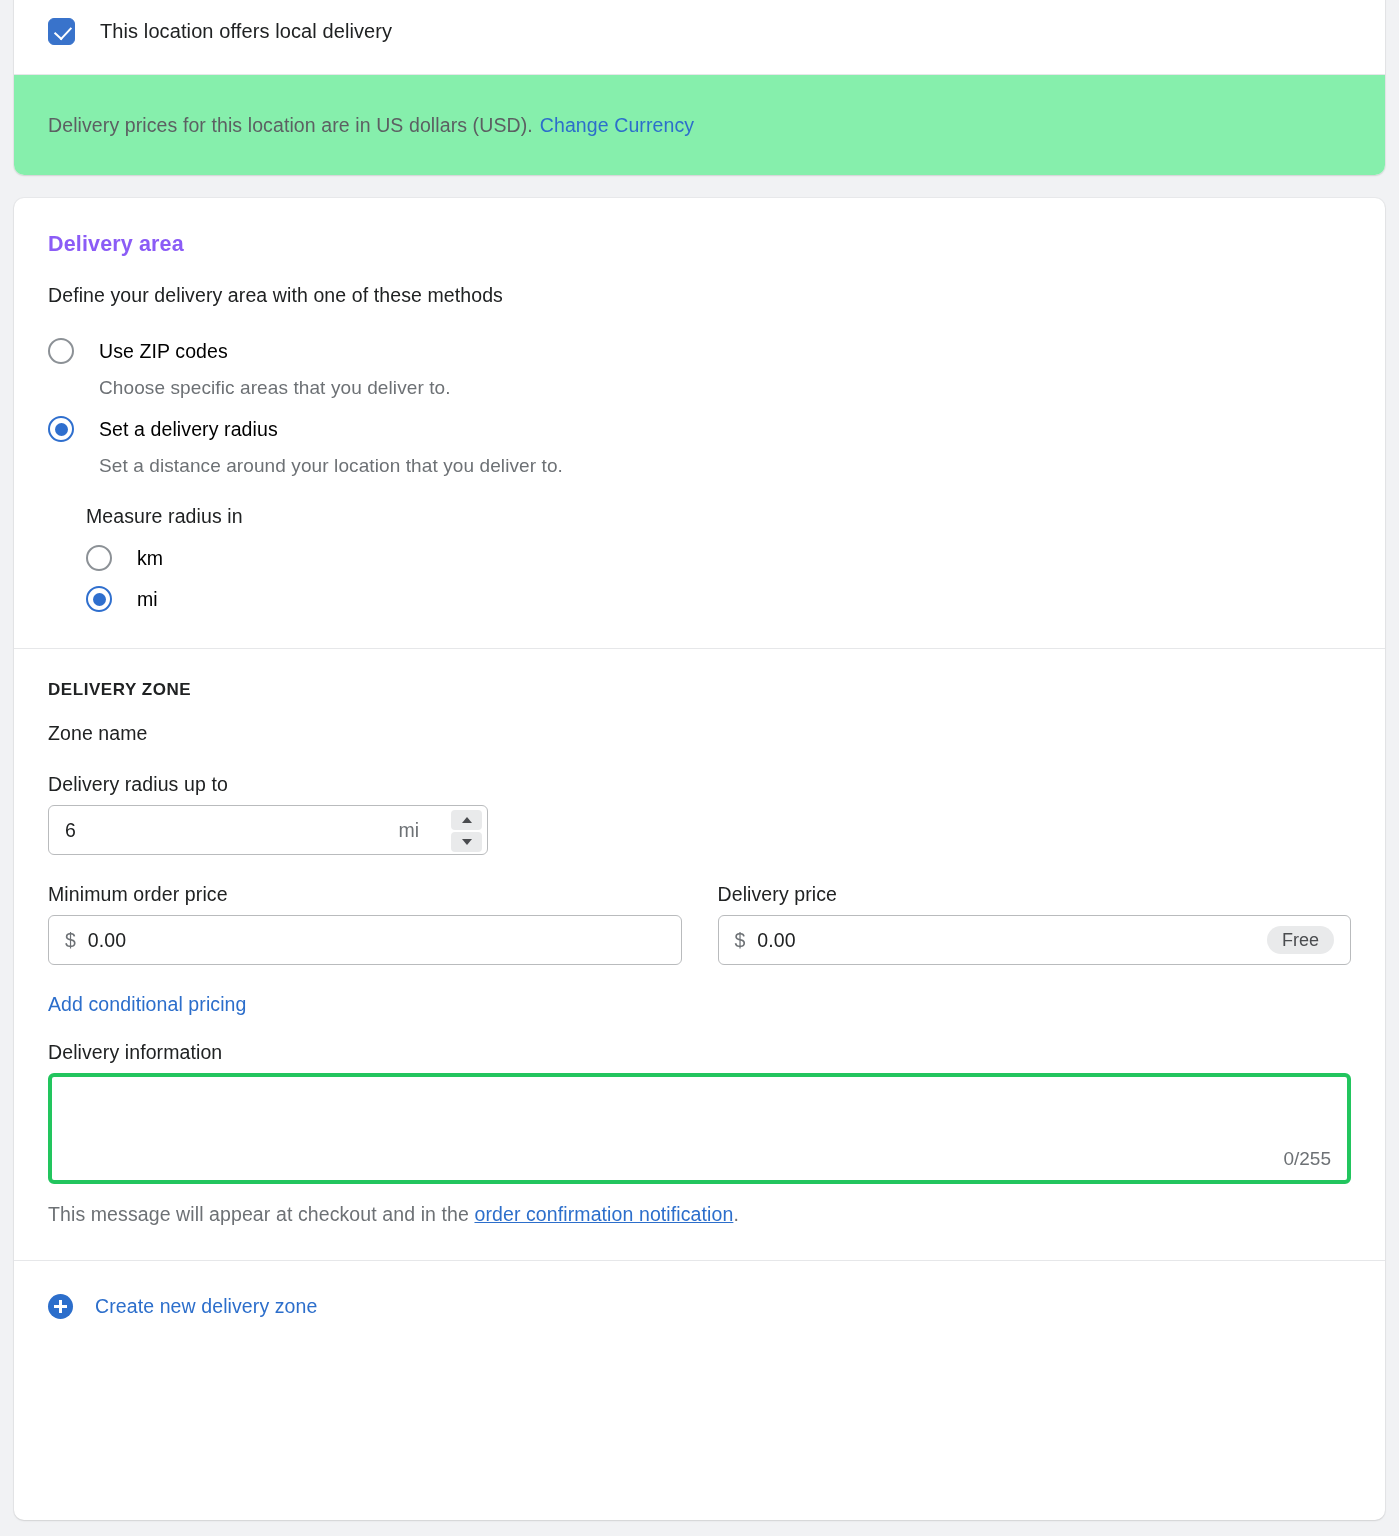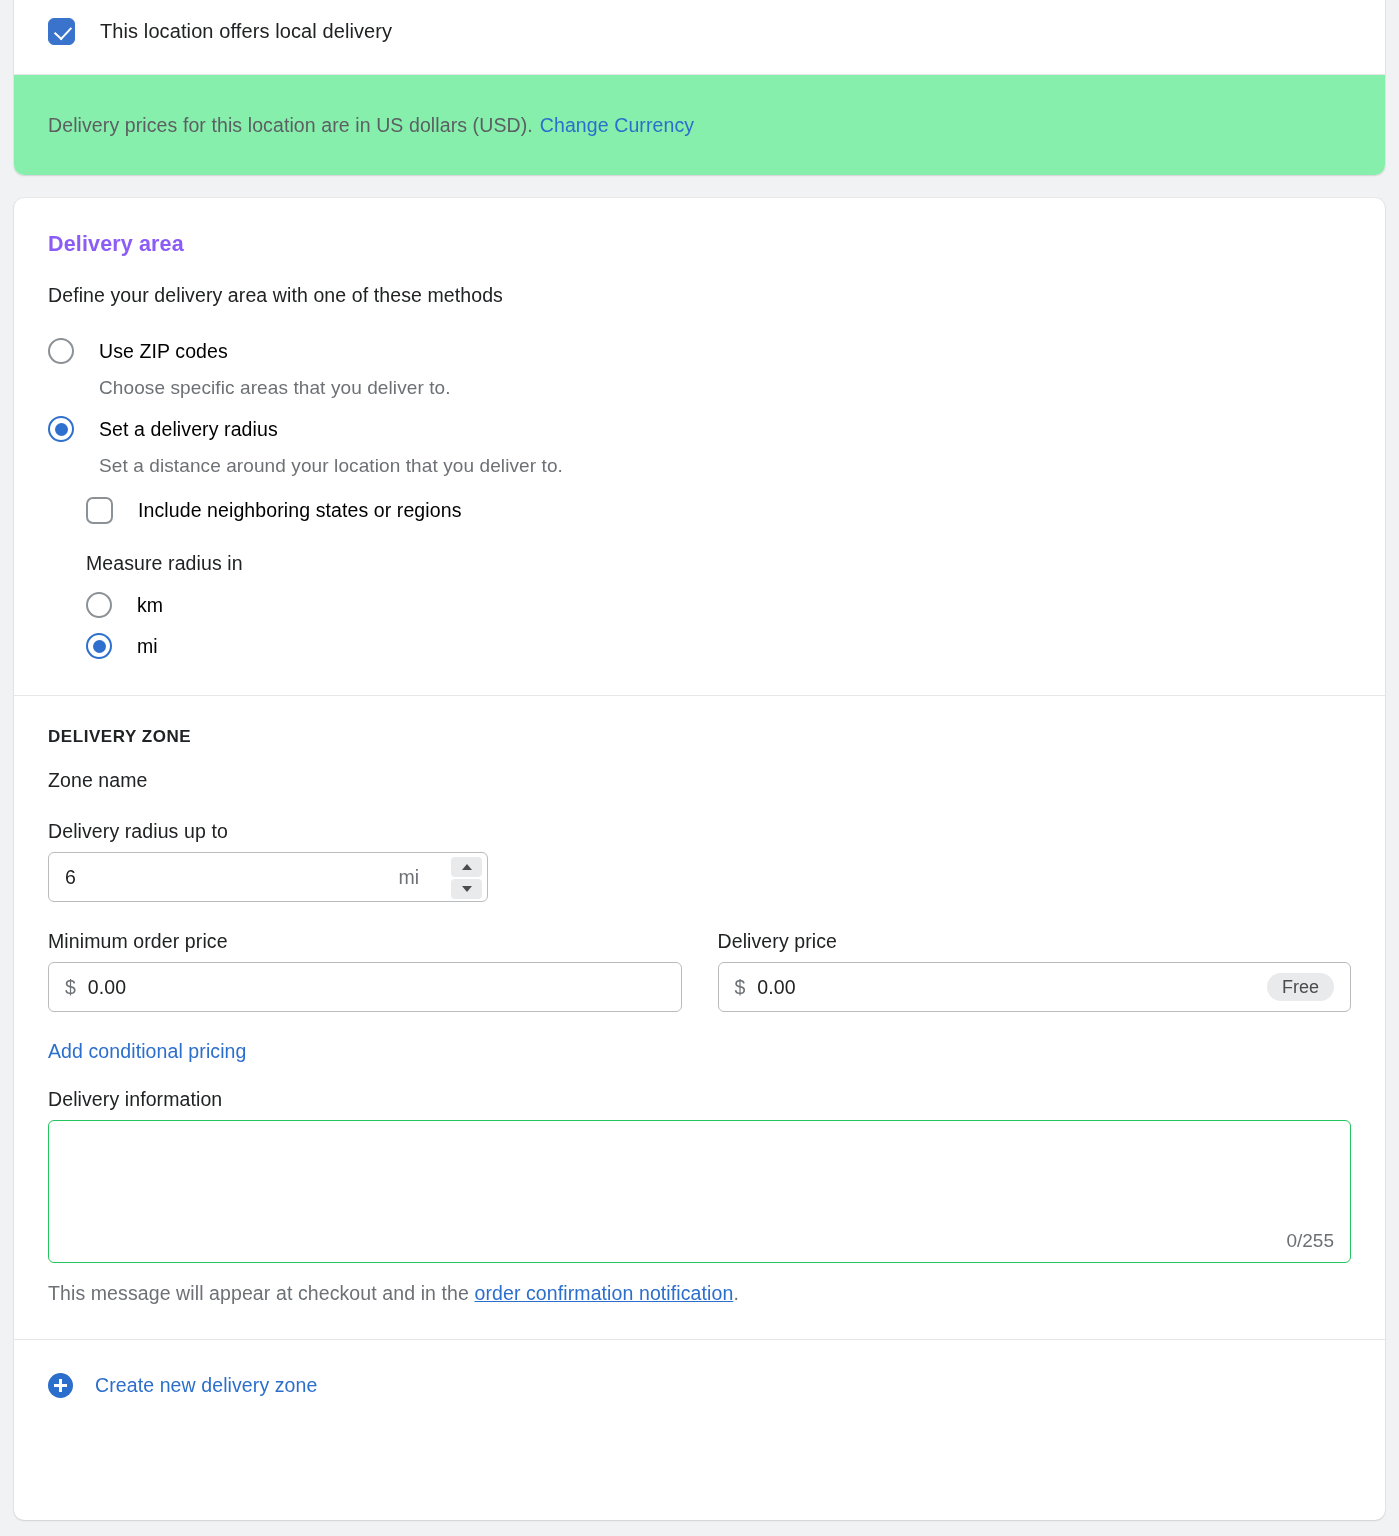--- a/index.html
+++ b/index.html
@@ -243,24 +243,24 @@
   .link {
     color: #2c6ecb;
     font-size: 19.5px;
     text-decoration: none;
     letter-spacing: .1px;
   }
   .link-u { text-decoration: underline; }
 
   .textarea {
     position: relative;
-    border: 1px solid #22c55e;
+    border: 4px solid #22c55e;
     border-radius: 6px;
     background: #ffffff;
-    height: 143px;
+    height: 111px;
   }
   .textarea .counter {
     position: absolute;
     right: 16px;
     bottom: 10px;
     font-size: 19px;
     color: #6d7175;
   }
 
   .helper {
@@ -333,24 +333,20 @@
         <span class="opt-label">Use ZIP codes</span>
       </div>
       <div class="opt-help" style="margin-top:13px;">Choose specific areas that you deliver to.</div>
 
       <div class="opt-row" style="margin-top:17px;">
         <span class="radio on"></span>
         <span class="opt-label">Set a delivery radius</span>
       </div>
       <div class="opt-help" style="margin-top:13px;">Set a distance around your location that you deliver to.</div>
 
-      <div class="opt-row" style="margin-top:20px; margin-left:38px;">
-        <span class="cbx unchecked"></span>
-        <span class="opt-label">Include neighboring states or regions</span>
-      </div>
 
       <div class="sub-label" style="margin-top:28px; margin-left:38px;">Measure radius in</div>
 
       <div class="opt-row" style="margin-top:17px; margin-left:38px;">
         <span class="radio off"></span>
         <span class="opt-label">km</span>
       </div>
 
       <div class="opt-row" style="margin-top:15px; margin-left:38px;">
         <span class="radio on"></span>

